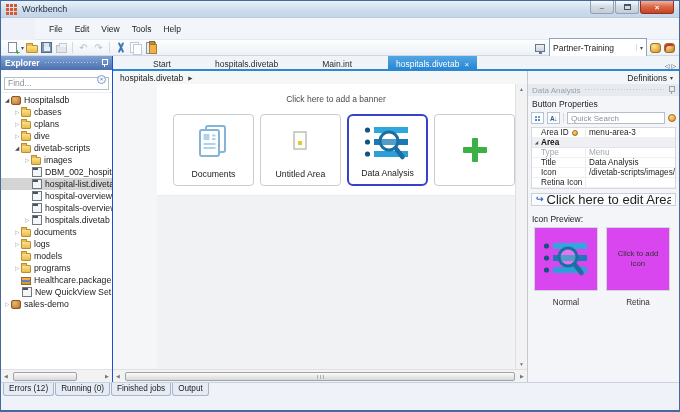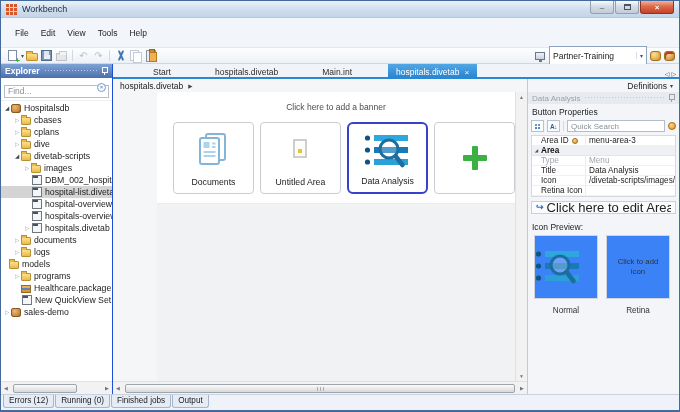--- a/index.html
+++ b/index.html
@@ -14,21 +14,21 @@
   .appicon::before{content:"";position:absolute;left:0;top:0;width:3px;height:3px;background:#d9552a;
     box-shadow:4px 0 #d9552a,8px 0 #d9552a,0 4px #d9552a,4px 4px #d9552a,8px 4px #d9552a,0 8px #d9552a,4px 8px #d9552a,8px 8px #d9552a;}
   .title-text{font-size:9px;color:#20303f;}
   .winbtns{margin-left:auto;align-self:flex-start;display:flex;margin-right:5px;}
   .winbtn{height:13px;border:1px solid #93a1b1;border-top:none;border-radius:0 0 3px 3px;
     background:linear-gradient(#fafcfe,#d4dce5 45%,#c2ccd7);display:flex;align-items:center;justify-content:center;
     font-size:8px;color:#3a4450;width:24px;margin-left:1px;}
   .winbtn.close{width:34px;background:linear-gradient(#f3b29e,#dd6a48 45%,#c64228);border-color:#8c3423;color:#fff;font-weight:bold;}
   .maxglyph{width:7px;height:6px;border:1px solid #4a5461;border-top-width:2px;background:transparent;}
   
-  .menubar{height:30px;display:flex;align-items:center;padding-left:8px;background:#f2f5fa;border-bottom:1px solid #e3e9f1;}
+  .menubar{height:22px;display:flex;align-items:center;padding-left:8px;background:#f2f5fa;border-bottom:1px solid #e3e9f1;margin-left:34px;}
   .menu-item{font-size:8.5px;color:#1c1c1c;padding:1px 6px;}
   
   .toolbar{height:16px;display:flex;align-items:center;padding:0 4px;background:linear-gradient(#fdfefe,#edf1f7);
     border-bottom:1px solid #cfd7e2;}
   .tbtn{width:15px;height:14px;display:flex;align-items:center;justify-content:center;position:relative;}
   .tsep{width:1px;height:11px;background:#d2d9e2;margin:0 3px;}
   .ic-page{width:9px;height:11px;background:#fff;border:1px solid #7d8ea4;position:relative;}
   .plus-badge{position:absolute;right:0px;bottom:-1px;font-size:8px;font-weight:bold;color:#2faa3c;line-height:6px;}
   .tb-caret{font-size:6px;color:#4a5561;margin-left:1px;}
   .ic-folder{width:12px;height:8px;background:linear-gradient(#fbe08a,#edbc4e);border:1px solid #b8902f;border-radius:1px;position:relative;margin-top:2px;}
@@ -147,26 +147,26 @@
   .pname{width:54px;flex:0 0 54px;display:flex;align-items:center;padding-left:9px;font-size:8.2px;color:#222;
     border-right:1px solid #ececee;height:100%;overflow:hidden;white-space:nowrap;}
   .pname .dot{width:6px;height:6px;border-radius:50%;background:radial-gradient(circle at 35% 30%,#ffd98a,#eda63a 70%,#b5771f);border:1px solid #a06c1a;margin-left:3px;flex:0 0 6px;}
   .pval{flex:1;padding-left:3px;font-size:8.2px;color:#222;white-space:nowrap;overflow:hidden;height:100%;display:flex;align-items:center;}
   .muted{color:#a0a6ad !important;}
   .editrow{margin:4px 3px 0;height:13px;border:1px solid #c9d0d8;background:#fafbfd;display:flex;align-items:center;gap:3px;padding:0 4px;}
   .edit-arrow{color:#2e6fbe;font-size:9px;font-weight:bold;line-height:9px;}
   .edit-label{font-size:13px;color:#222;white-space:nowrap;overflow:hidden;}
   .previewlabel{padding:8px 4px 3px;color:#1c1c1c;}
   .previewrow{display:flex;gap:8px;padding:0 6px;}
-  .pbox{width:64px;height:64px;background:#3b82f6;border:1px solid #d2d6db;display:flex;align-items:center;justify-content:flex-start;}
+  .pbox{width:64px;height:64px;background:#d946ef;border:1px solid #d2d6db;display:flex;align-items:center;justify-content:center;}
   .pbox .addtext{font-size:7.8px;color:#333;text-align:center;padding:0 4px;line-height:1.3;}
   .captionrow{display:flex;gap:8px;padding:0 6px;margin-top:7px;}
   .pcaption{width:64px;text-align:center;font-size:8.2px;color:#333;}
   
-  .statusbar{height:16px;background:#eff3f9;border-top:1px solid #c9d3e0;display:flex;align-items:flex-start;padding-left:2px;gap:1px;}
+  .statusbar{height:28px;background:#eff3f9;border-top:1px solid #c9d3e0;display:flex;align-items:flex-start;padding-left:2px;gap:1px;}
   .stab{padding:1px 5px 2px;background:#e6ecf5;border:1px solid #a7b5ca;border-top:none;border-radius:0 0 3px 3px;font-size:8.2px;color:#1c1c1c;}
 </style>
 </head>
 <body>
 
 <div class="window">
 
   <div class="titlebar">
     <span class="appicon"></span>
     <span class="title-text">Workbench</span>
@@ -297,21 +297,21 @@
           <div class="trow" style="padding-left: 12px;">
             <span class="texp">▷</span>
             <span class="ticon folder"></span>
             <span class="tlabel">documents</span>
           </div>
           <div class="trow" style="padding-left: 12px;">
             <span class="texp">▷</span>
             <span class="ticon folder"></span>
             <span class="tlabel">logs</span>
           </div>
-          <div class="trow" style="">
+          <div class="trow" style="padding-left: 12px;">
             <span class="texp"></span>
             <span class="ticon folder"></span>
             <span class="tlabel">models</span>
           </div>
           <div class="trow" style="padding-left: 12px;">
             <span class="texp">▷</span>
             <span class="ticon folder"></span>
             <span class="tlabel">programs</span>
           </div>
           <div class="trow" style="padding-left: 12px;">

